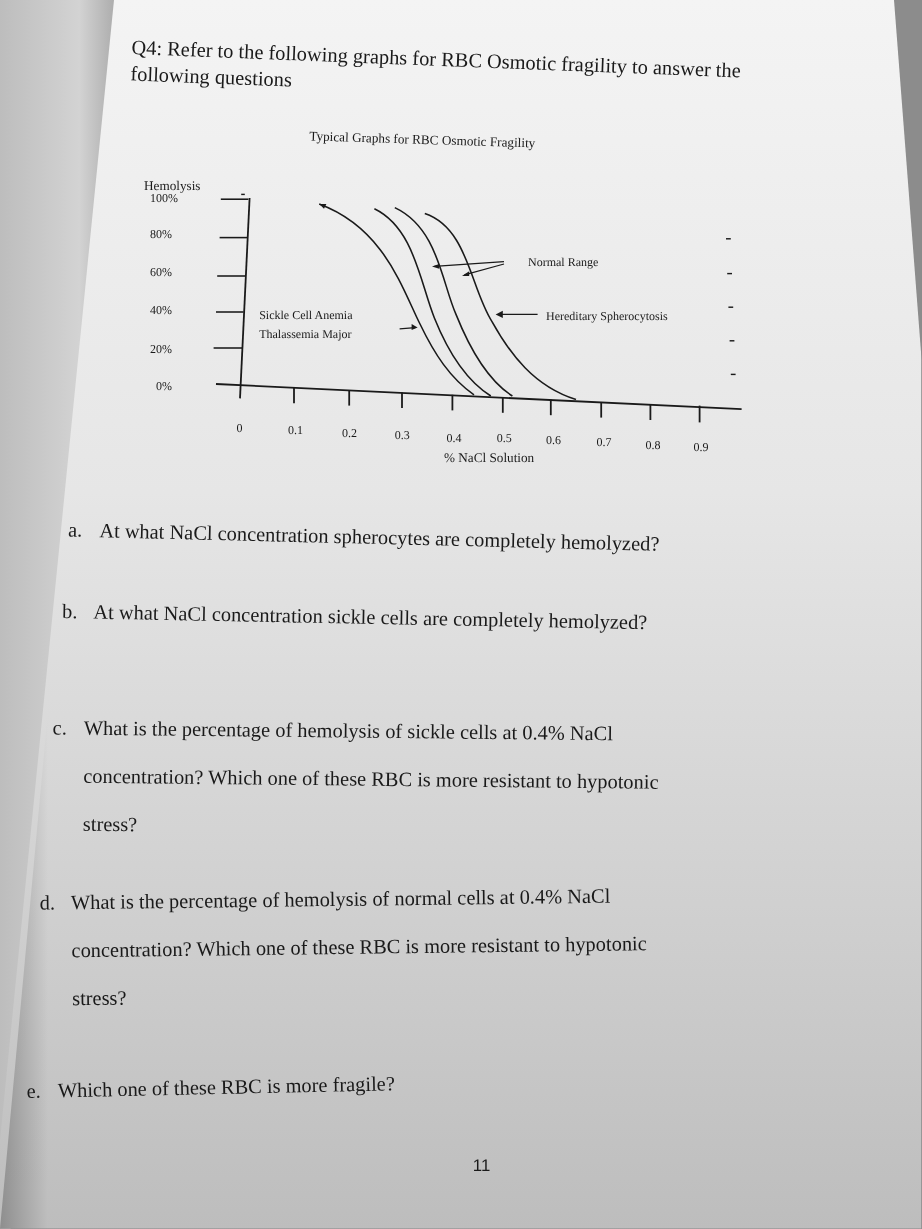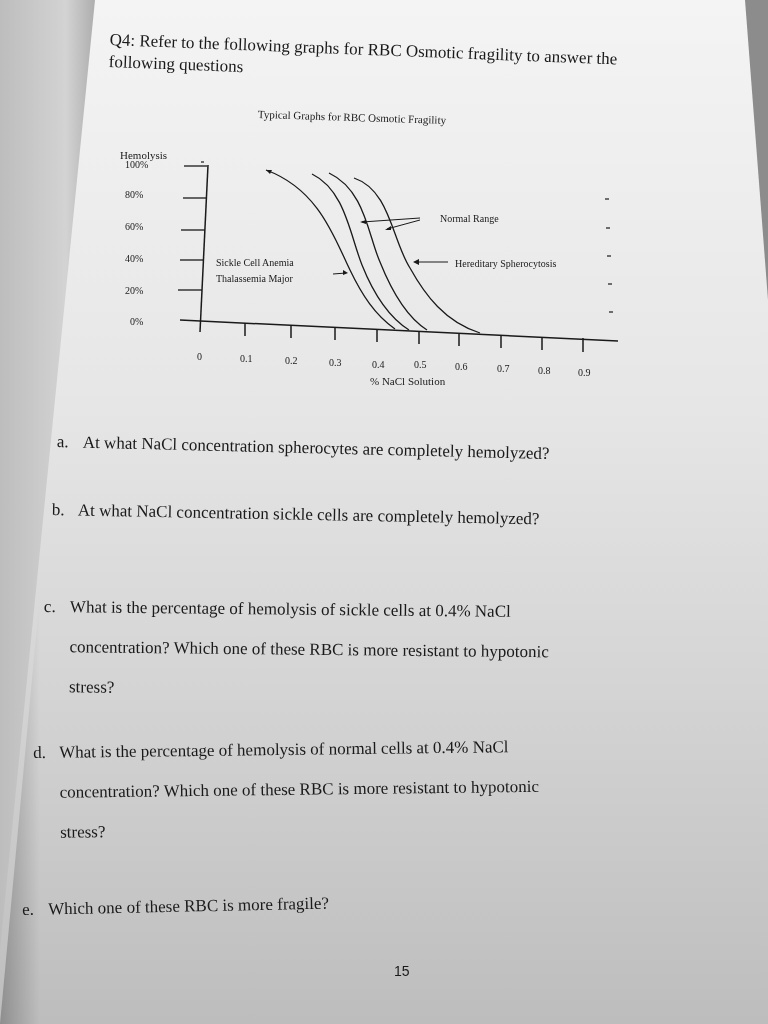--- a/index.html
+++ b/index.html
@@ -146,13 +146,13 @@
 </div>
 <div class="txt q" style="left:33px;top:742px;transform:rotate(-0.7deg);line-height:22px;">
   <span class="lbl">d.</span><span>What is the percentage of hemolysis of normal cells at 0.4% NaCl</span>
   <span class="cont">concentration? Which one of these RBC is more resistant to hypotonic</span>
   <span class="cont">stress?</span>
 </div>
 <div class="txt q" style="left:22px;top:900px;transform:rotate(-1.2deg);">
   <span class="lbl">e.</span><span>Which one of these RBC is more fragile?</span>
 </div>
 
-<div class="txt page-num">15</div>
+<div class="txt page-num">11</div>
 
 </body></html>

